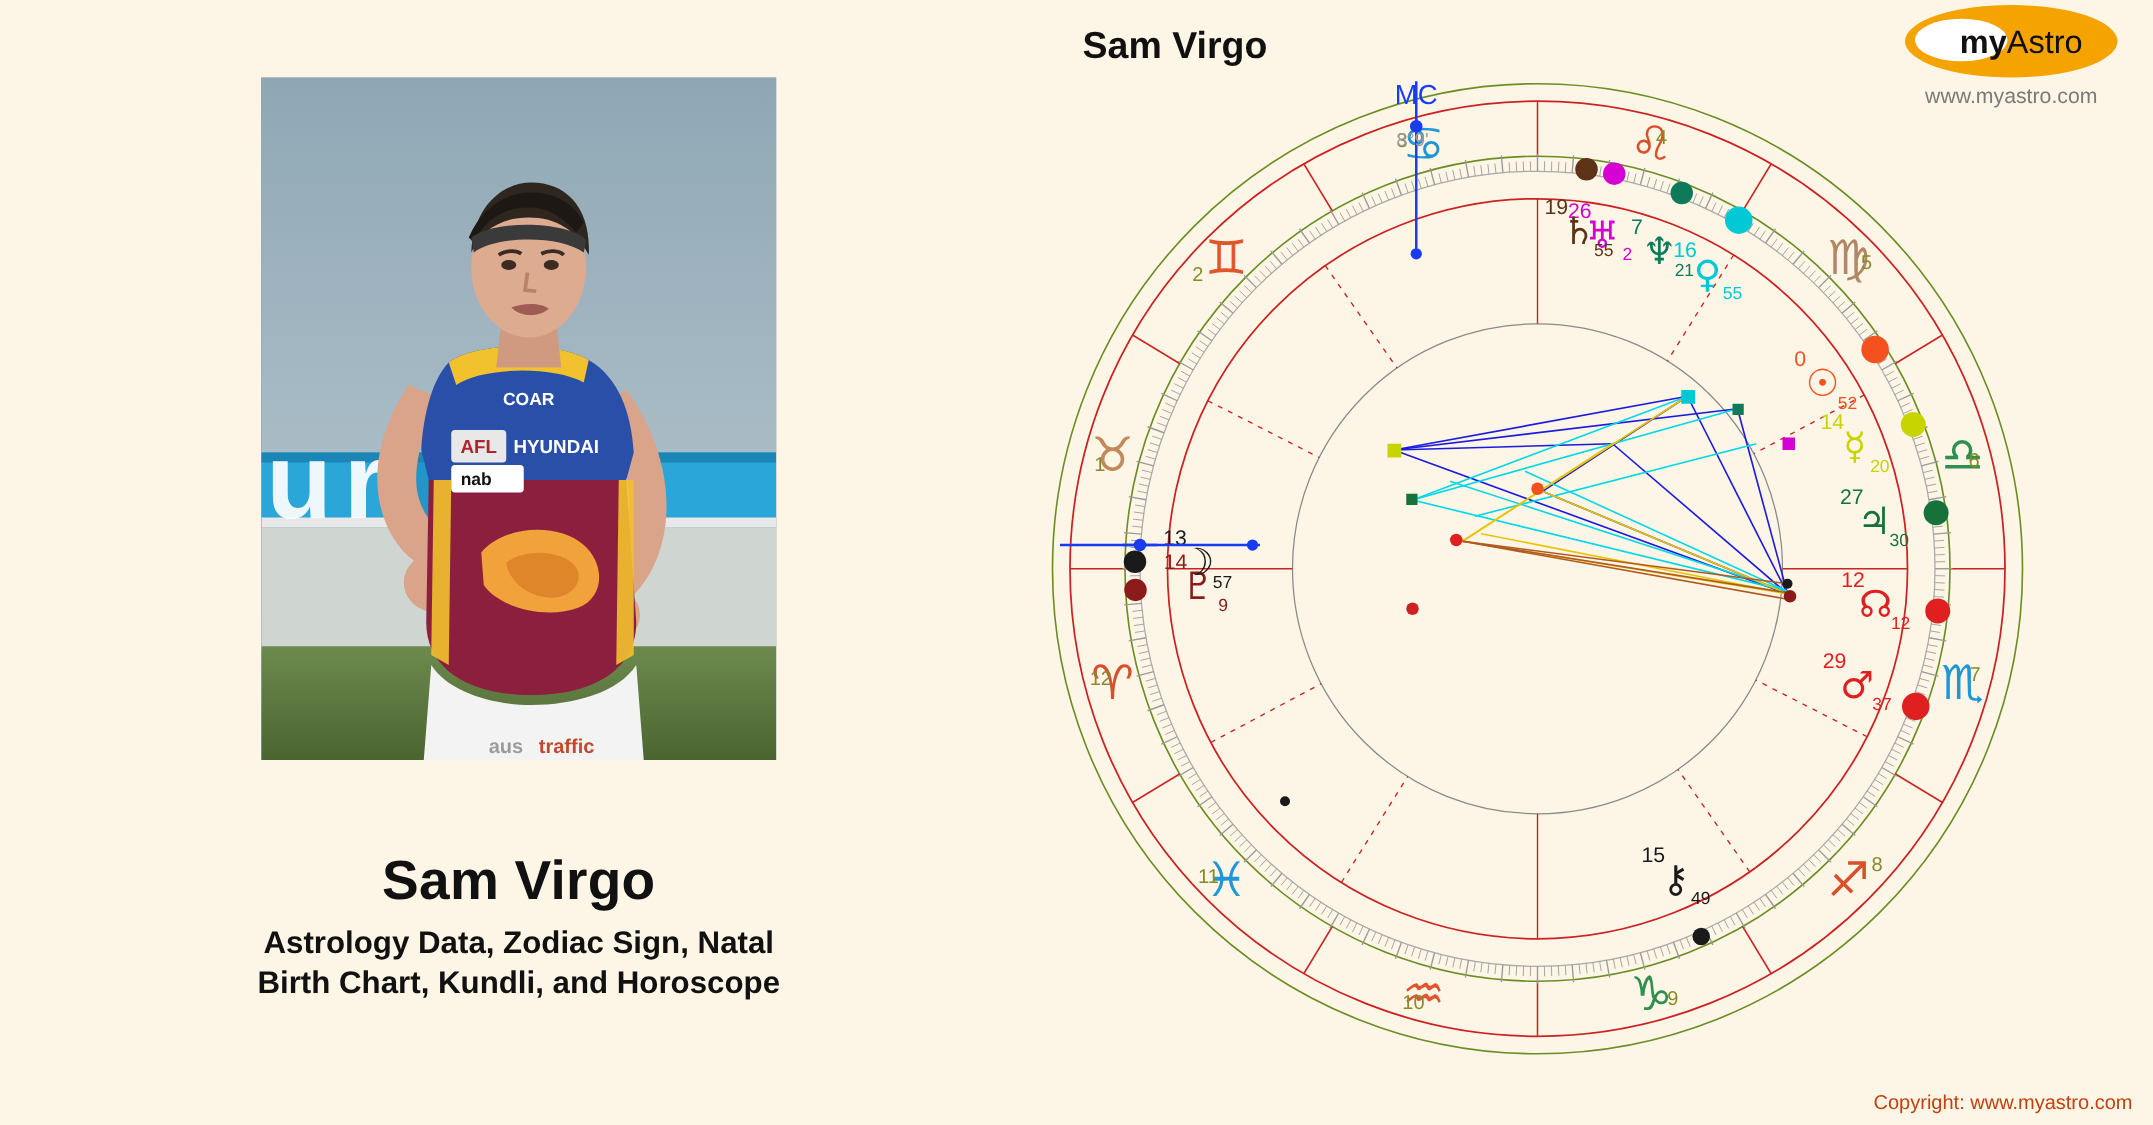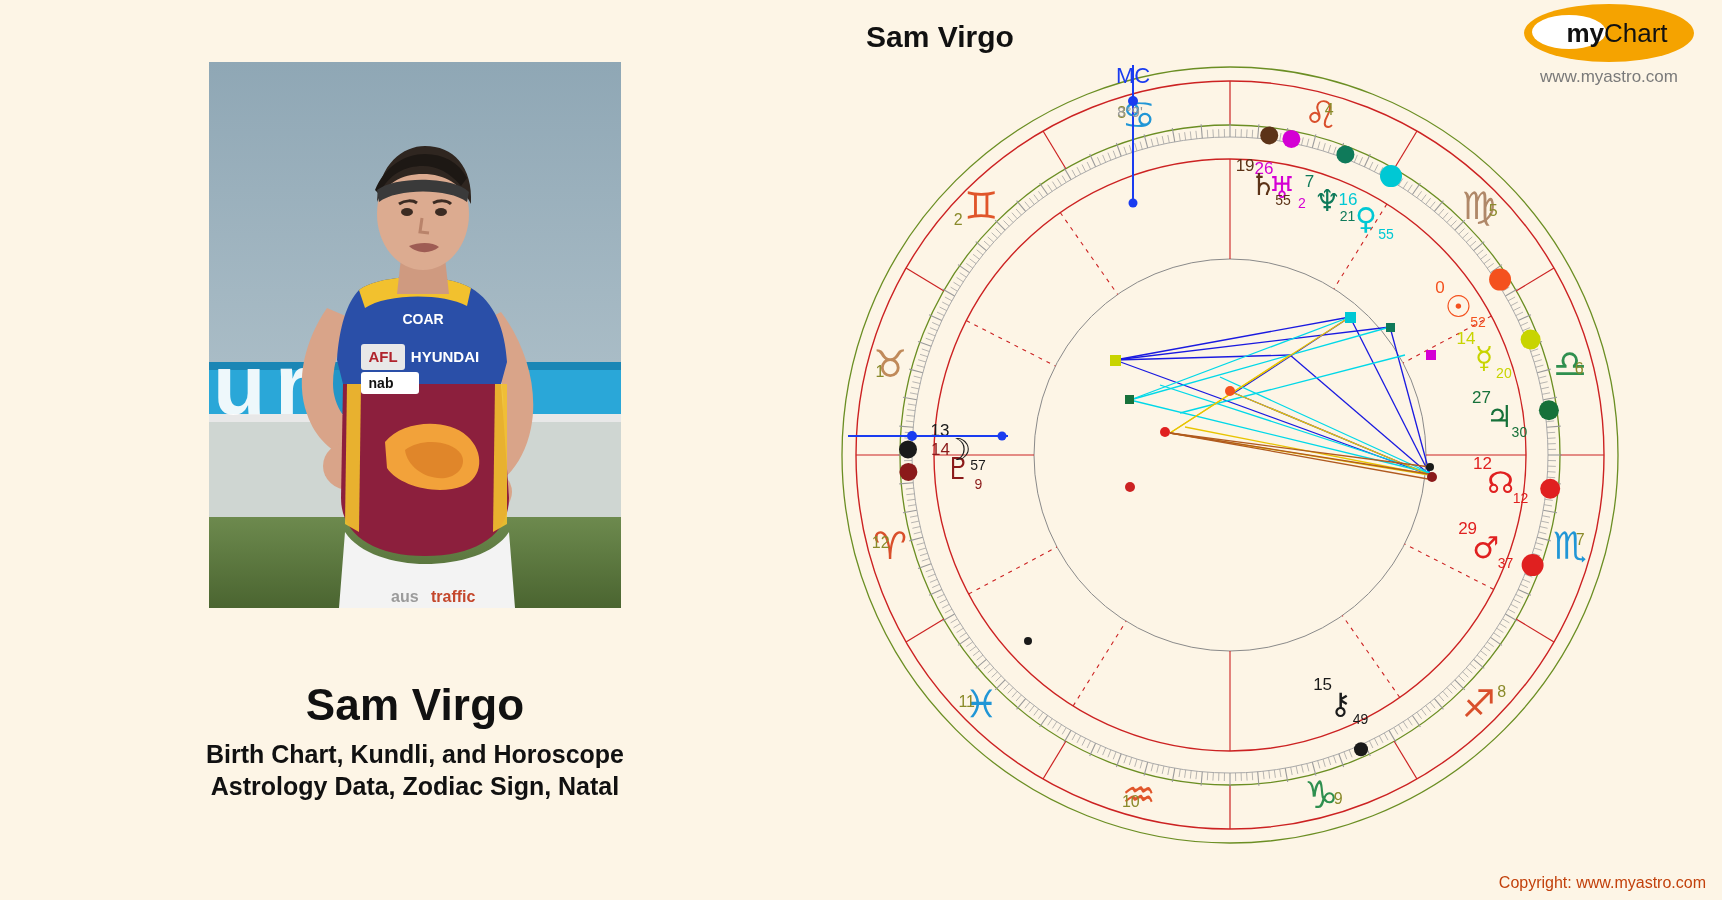--- a/index.html
+++ b/index.html
@@ -200,32 +200,32 @@
           <path d="M224 141 C 230 138 238 138 242 142" stroke="#3b2b22" stroke-width="3" fill="none"></path>
           <path d="M213 156 L 211 170 L 220 171" stroke="#b9836a" stroke-width="3" fill="none"></path>
           <path d="M200 184 C 210 180 224 180 230 185 C 222 192 208 192 200 184 Z" fill="#9e5c54"></path>
         </g>
       </g>
     </svg>
   </div>
 
   <div id="person-name">Sam Virgo</div>
   <div id="person-subtitle">
+    <div>Astrology Data, Zodiac Sign, Natal</div>
     <div>Birth Chart, Kundli, and Horoscope</div>
-    <div>Astrology Data, Zodiac Sign, Natal</div>
   </div>
 </div>
 
 <div id="chart-title">Sam Virgo</div>
 
 <div id="logo-block">
   <div id="logo-ellipse">
     <div id="logo-inner-ellipse"></div>
     <div id="logo-text">
-      <span class="lt-my">my</span><span class="lt-astro">Chart</span>
+      <span class="lt-my">my</span><span class="lt-astro">Astro</span>
     </div>
   </div>
   <div id="logo-url">www.myastro.com</div>
 </div>
 
 <div id="copyright">Copyright: www.myastro.com</div>
 
 <div id="chart-wrap">
 <svg id="natal-chart" width="800" height="800" viewBox="0 0 800 800">
 

